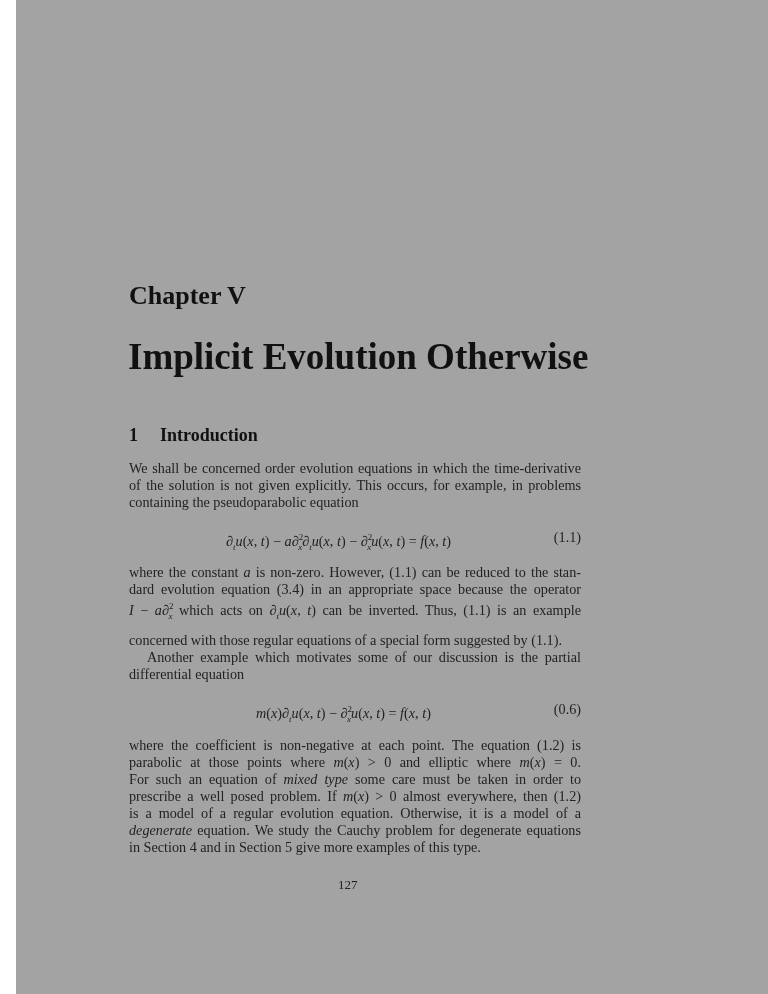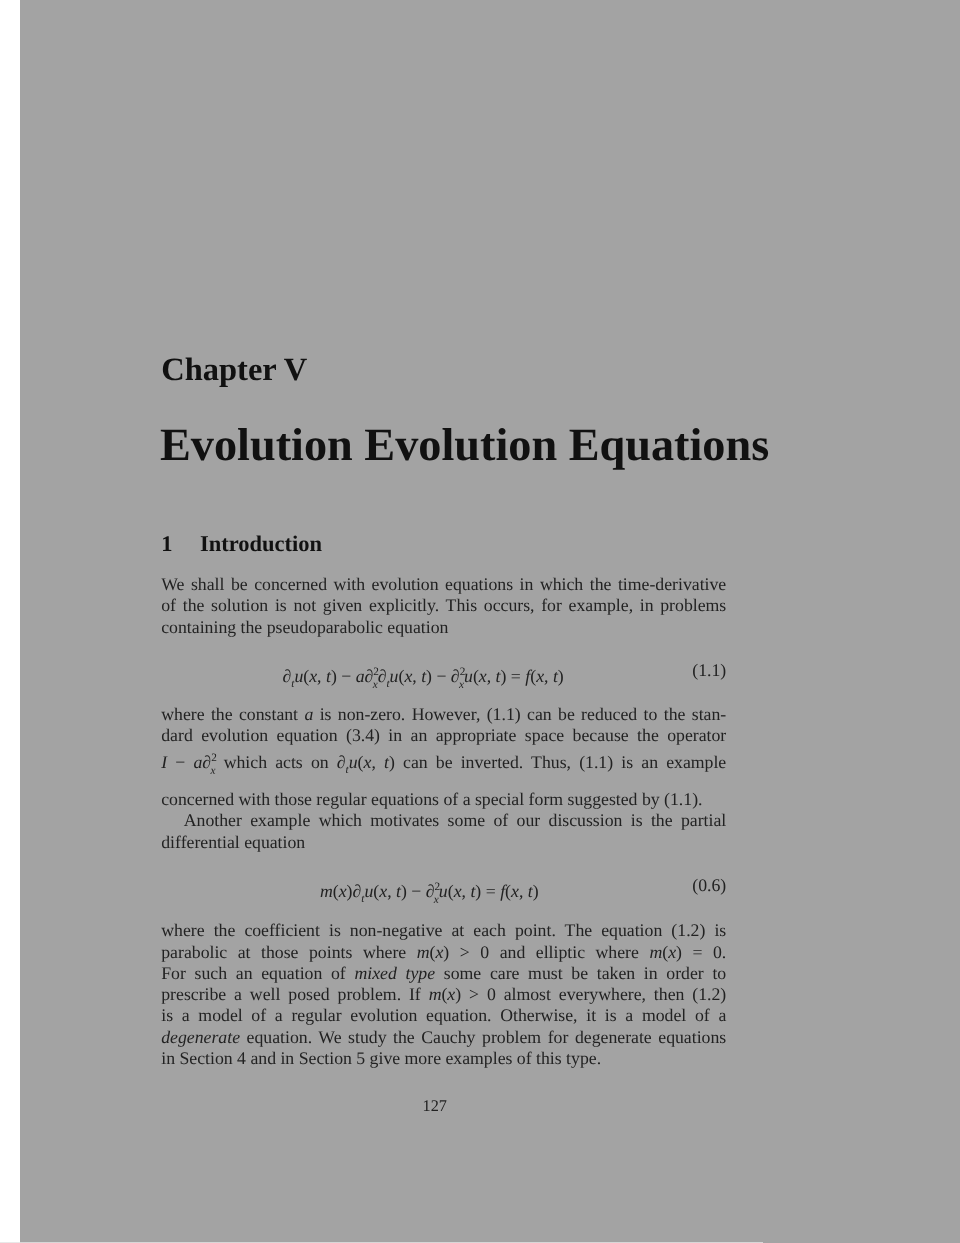--- a/index.html
+++ b/index.html
@@ -89,27 +89,27 @@
     color: #222;
   }
 </style>
 </head>
 <body>
 
 <div class="page">
 
   <div class="abs chapter-label">Chapter V</div>
 
-  <div class="abs chapter-title">Evolution Evolution Equations</div>
+  <div class="abs chapter-title">Implicit Evolution Otherwise</div>
 
   <div class="abs section-heading">
     <span class="num">1</span><span>Introduction</span>
   </div>
 
-  <div class="line" style="top:460px;">We shall be concerned with evolution equations in which the time-derivative</div>
+  <div class="line" style="top:460px;">We shall be concerned order evolution equations in which the time-derivative</div>
   <div class="line" style="top:477px;">of the solution is not given explicitly. This occurs, for example, in problems</div>
   <div class="line last" style="top:494px;">containing the pseudoparabolic equation</div>
 
   <div class="eq" style="left:210px; top:529px;">
     <span class="it">∂</span><sub class="it" style="font-size:9px;">t</sub><span class="it">u</span>(<span class="it">x</span>, <span class="it">t</span>) − <span class="it">a</span>∂<sup style="font-size:9px;">2</sup><sub class="it" style="font-size:9px; margin-left:-5px;">x</sub>∂<sub class="it" style="font-size:9px;">t</sub><span class="it">u</span>(<span class="it">x</span>, <span class="it">t</span>) − ∂<sup style="font-size:9px;">2</sup><sub class="it" style="font-size:9px; margin-left:-5px;">x</sub><span class="it">u</span>(<span class="it">x</span>, <span class="it">t</span>) = <span class="it">f</span>(<span class="it">x</span>, <span class="it">t</span>)
   </div>
   <div class="eq-num" style="top:529px;">(1.1)</div>
 
   <div class="line" style="top:564px;">where the constant <span class="it">a</span> is non-zero. However, (1.1) can be reduced to the stan-</div>
   <div class="line" style="top:581px;">dard evolution equation (3.4) in an appropriate space because the operator</div>

